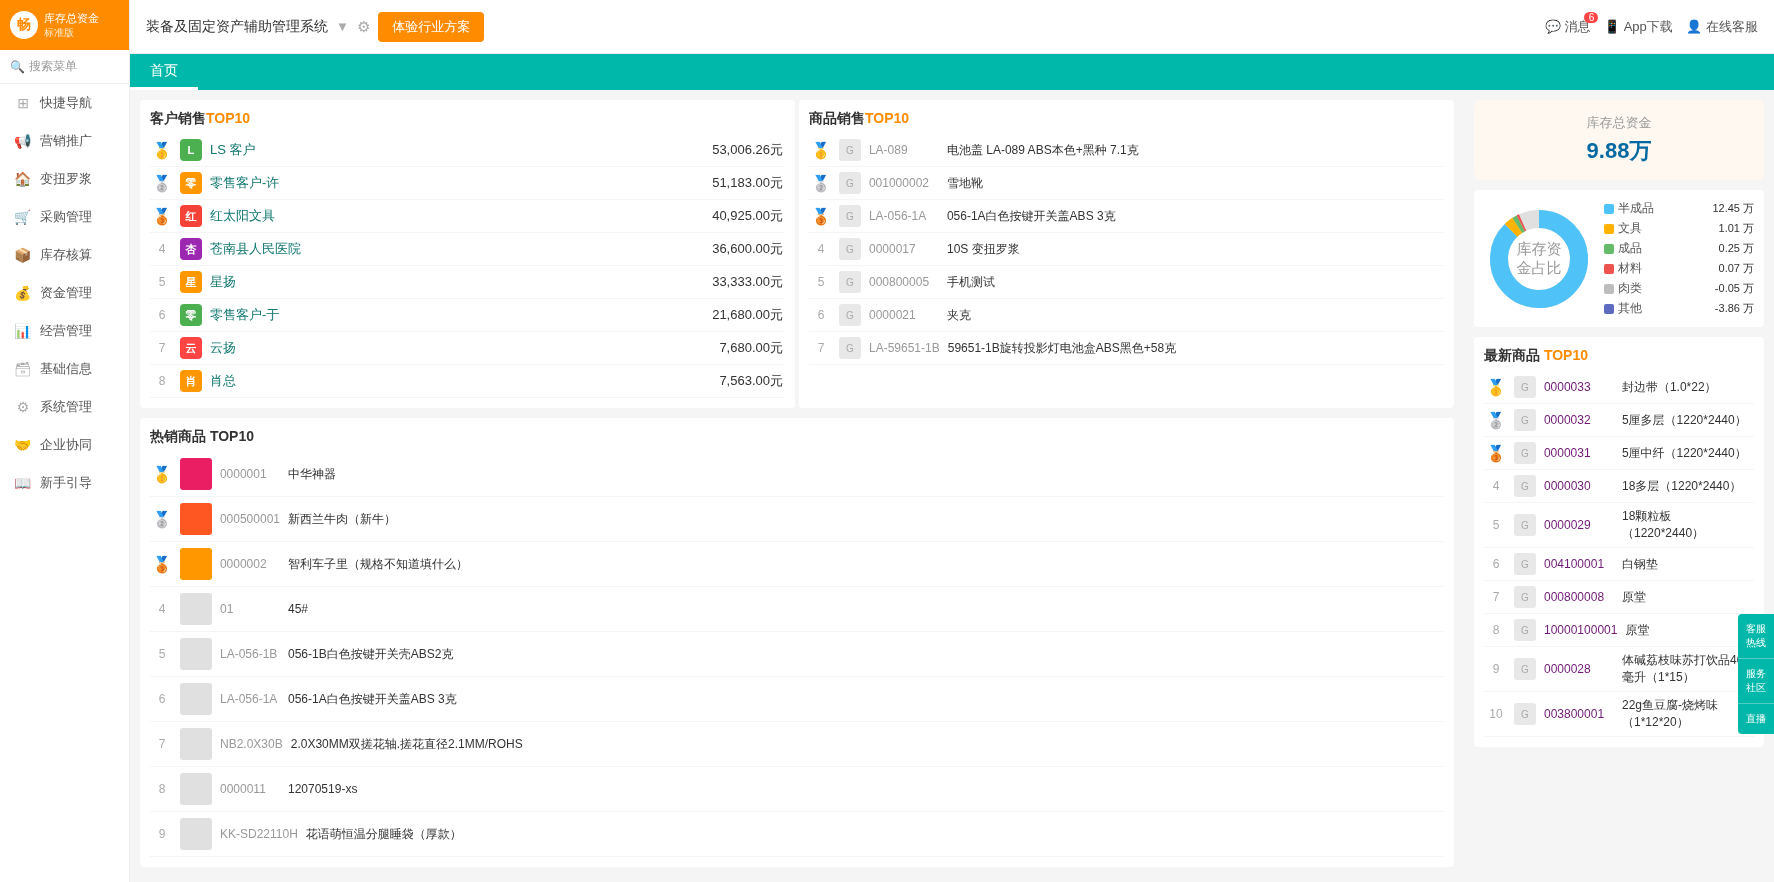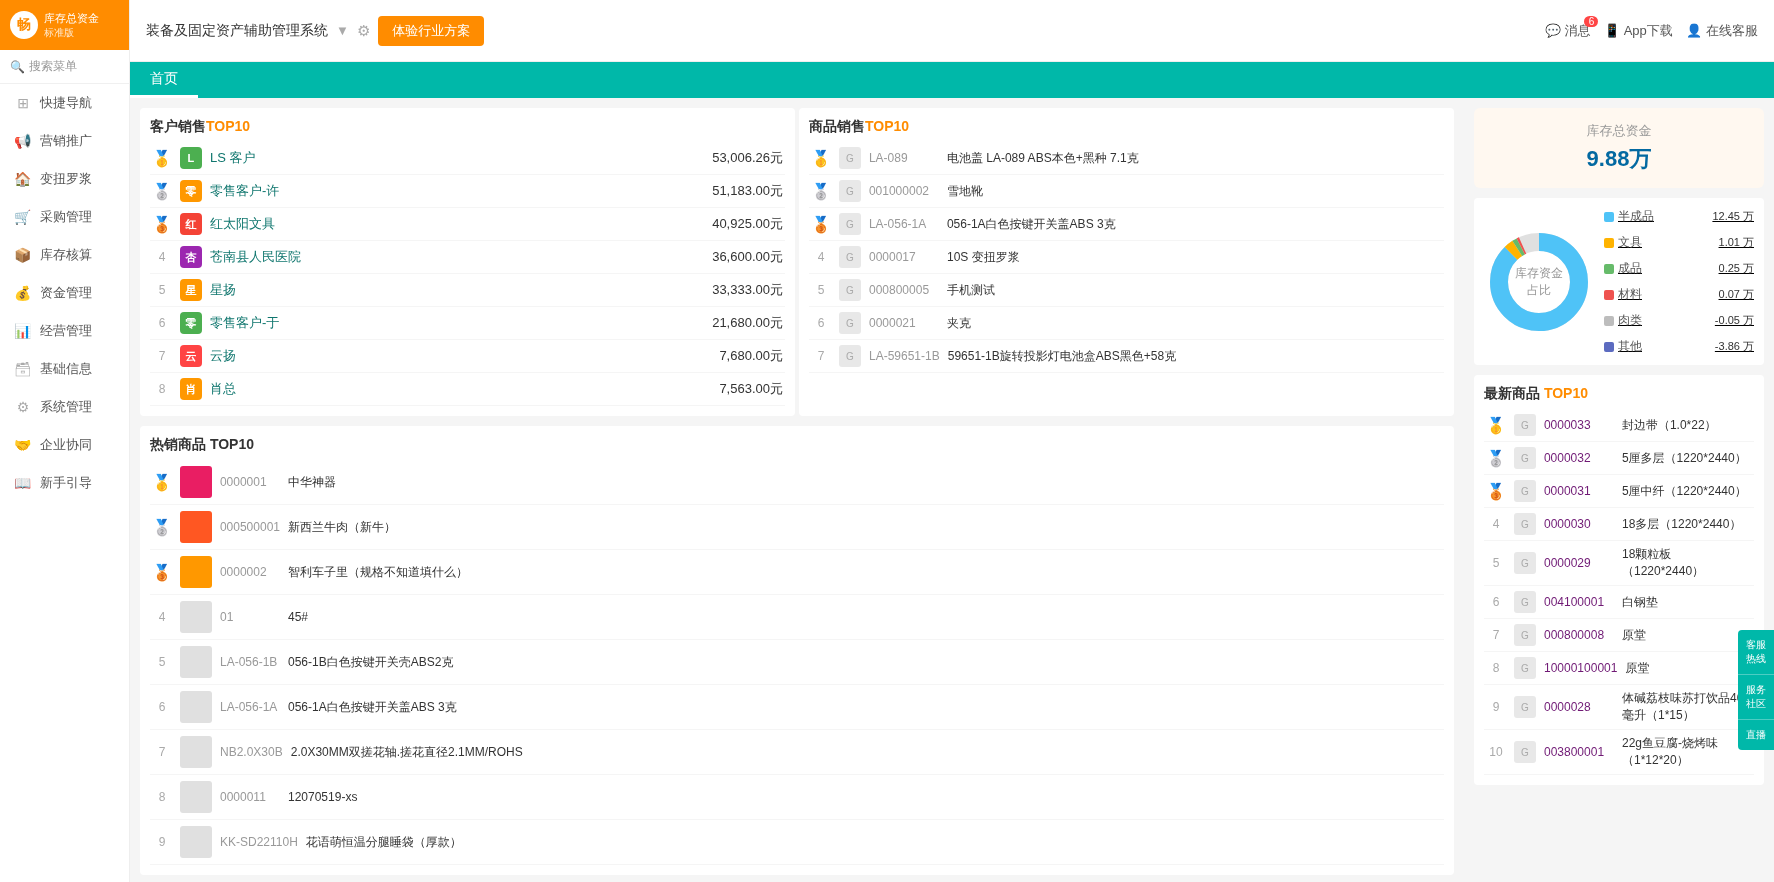--- a/index.html
+++ b/index.html
@@ -50,21 +50,21 @@
       flex: 1;
       display: flex;
       flex-direction: column;
       overflow: hidden;
     }
 
     
     .header {
       background: #fff;
       border-bottom: 1px solid #eee;
-      height: 62px;
+      height: 54px;
       display: flex; align-items: center; justify-content: space-between;
       padding: 0 16px;
       flex-shrink: 0;
       gap: 32px;
     }
     .header-left { display: flex; align-items: center; gap: 8px; }
     .header-system-name { font-size: 14px; color: #333; }
     .header-dropdown { color: #aaa; cursor: pointer; }
     .header-gear { color: #aaa; cursor: pointer; font-size: 15px; }
     .header-trial-btn {
@@ -192,21 +192,21 @@
       gap: 10px;
       align-items: center;
     }
     .donut-wrap { position: relative; width: 110px; height: 110px; flex-shrink: 0; }
     .donut-label-center {
       position: absolute; top: 50%; left: 50%;
       transform: translate(-50%, -50%);
       font-size: 10px; color: #999; text-align: center;
     }
 
-    .legend { flex: 1; display: flex; flex-direction: column; gap: 9px; text-decoration: underline; }
+    .legend { flex: 1; display: flex; flex-direction: column; gap: 3px; }
     .legend-item { display: flex; align-items: center; justify-content: space-between; font-size: 12px; gap: 4px; }
     .legend-dot { width: 10px; height: 10px; border-radius: 2px; flex-shrink: 0; }
     .legend-name { flex: 1; color: #555; }
     .legend-val { color: #333; font-size: 11px; }
 
     
     .newprod-row {
       display: flex; align-items: center;
       padding: 5px 2px;
       border-bottom: 1px solid #f5f5f5;
@@ -234,21 +234,21 @@
       background: #eee; flex-shrink: 0;
       overflow: hidden;
     }
     .hp-thumb-colored { width: 100%; height: 100%; }
     .hp-code { color: #999; font-size: 12px; min-width: 60px; }
     .hp-name { flex: 1; color: #333; font-size: 12px; }
 
     
     .float-btns {
       position: fixed;
-      right: 0; bottom: 132px;
+      right: 0; bottom: 148px;
       display: flex; flex-direction: column;
       background: #00b8a9;
       border-radius: 4px 0 0 4px;
       overflow: hidden;
     }
     .float-btn {
       width: 36px; padding: 8px 4px;
       text-align: center;
       color: #fff;
       font-size: 10px;
@@ -577,21 +577,21 @@
 
             <circle cx="55" cy="55" r="40" fill="none" stroke="#4fc3f7" stroke-width="18" stroke-dasharray="220 32" stroke-dashoffset="0" transform="rotate(-90 55 55)"></circle>
 
             <circle cx="55" cy="55" r="40" fill="none" stroke="#ffb300" stroke-width="18" stroke-dasharray="8 244" stroke-dashoffset="-220" transform="rotate(-90 55 55)"></circle>
 
             <circle cx="55" cy="55" r="40" fill="none" stroke="#66bb6a" stroke-width="18" stroke-dasharray="4 248" stroke-dashoffset="-228" transform="rotate(-90 55 55)"></circle>
 
             <circle cx="55" cy="55" r="40" fill="none" stroke="#ef5350" stroke-width="18" stroke-dasharray="2 250" stroke-dashoffset="-232" transform="rotate(-90 55 55)"></circle>
           </svg>
           <div class="donut-label-center">
-            <div style="font-size:12px;color:#999;">库存资金占比</div>
+            <div style="font-size:15px;color:#999;">库存资金占比</div>
           </div>
         </div>
         <div class="legend" id="inventory-legend">
             <div class="legend-item">
     <div class="legend-dot" style="background:#4fc3f7;"></div>
     <div class="legend-name">半成品</div>
     <div class="legend-val">12.45 万</div>
   </div>
             <div class="legend-item">
     <div class="legend-dot" style="background:#ffb300;"></div>

